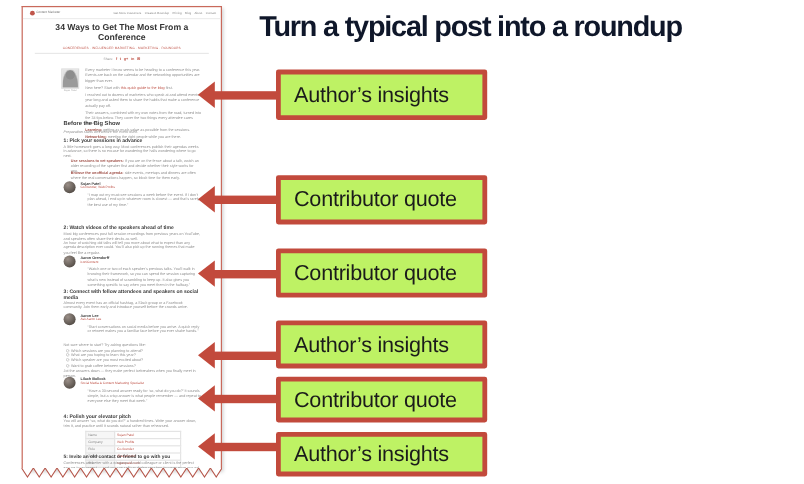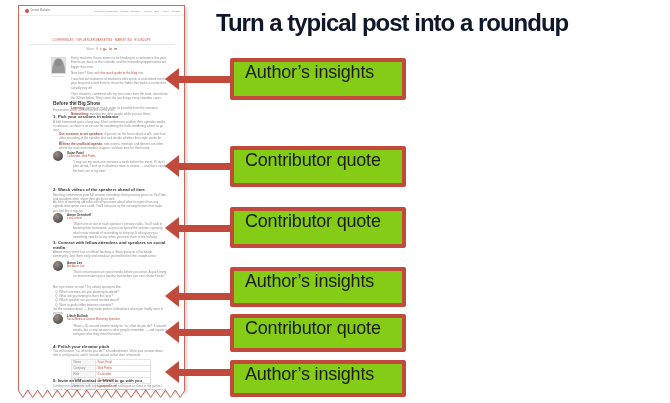--- a/index.html
+++ b/index.html
@@ -9,22 +9,22 @@
     --mini-dark:#3a3a3a;
   }
   html,body{margin:0;padding:0;background:#fff;}
   body{width:670px;height:403px;position:relative;overflow:hidden;
        font-family:"Liberation Sans", sans-serif;}
 
   
   .headline{position:absolute;left:216px;top:9px;width:450px;
     font-size:24px;font-weight:bold;letter-spacing:-1px;color:#0f172a;}
   .callout{position:absolute;left:230px;width:176px;box-sizing:border-box;
-    background:#84cc16;border:4px solid var(--accent);border-radius:2px;
-    display:flex;align-items:flex-start;padding-left:11px;
+    background:#bef264;border:4px solid var(--accent);border-radius:2px;
+    display:flex;align-items:center;padding-left:11px;
     font-size:18px;color:#1b1b1b;letter-spacing:-0.2px;}
   .arrow{position:absolute;left:165px;width:65px;height:22px;z-index:5;}
   .arrow .head{position:absolute;left:0;top:0;width:0;height:0;
     border-top:11px solid transparent;border-bottom:11px solid transparent;
     border-right:14px solid var(--accent);}
   .arrow .shaft{position:absolute;left:13px;top:7.5px;width:52px;height:7px;
     background:var(--accent);}
 
   
   .page{position:absolute;left:18px;top:5px;width:167px;height:386px;
@@ -144,20 +144,21 @@
     <div class="p-nav">
       <span>Get More Customers</span>
       <span>Create A Roundup</span>
       <span>Pricing</span>
       <span>Blog</span>
       <span>About</span>
       <span>Contact</span>
     </div>
   </div>
 
+  <div class="p-title">34 Ways to Get The Most From a Conference</div>
   <div class="p-cats">CONFERENCES  ·  INFLUENCER MARKETING  ·  MARKETING  ·  ROUNDUPS</div>
   <div class="p-div"></div>
 
   <div class="p-share">
     <span class="sh-label">Share:</span>
     <span class="sh-ic">f</span>
     <span class="sh-ic">t</span>
     <span class="sh-ic">g+</span>
     <span class="sh-ic">in</span>
     <span class="sh-ic">✉</span>

